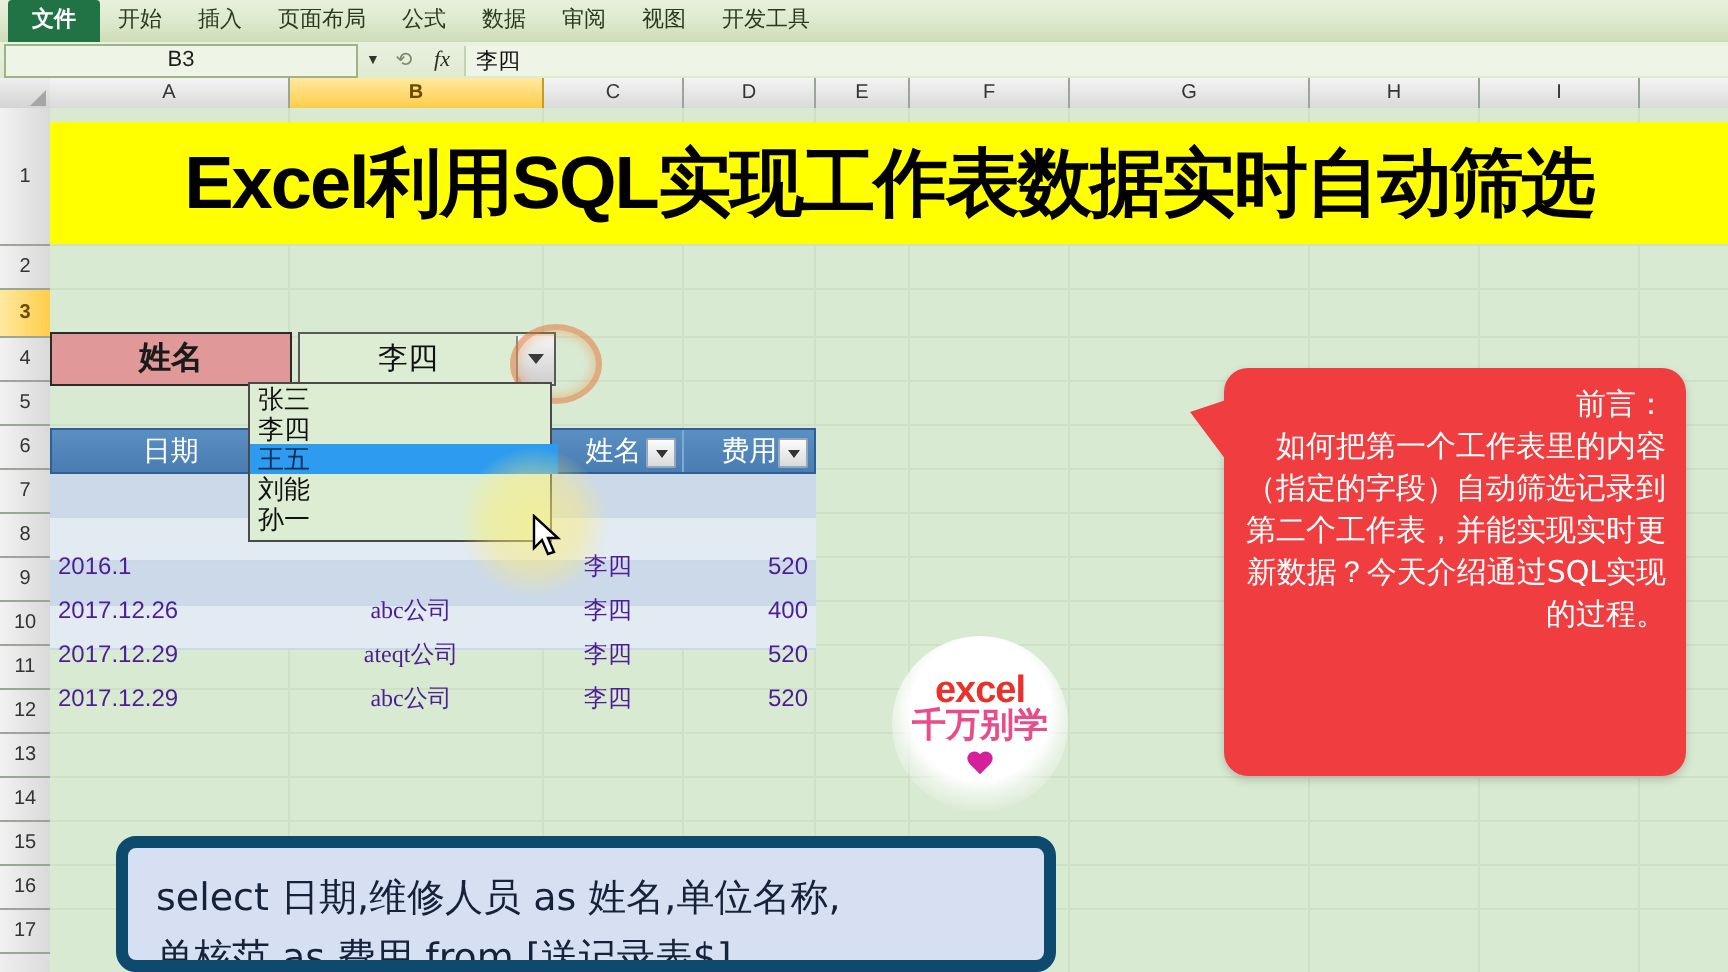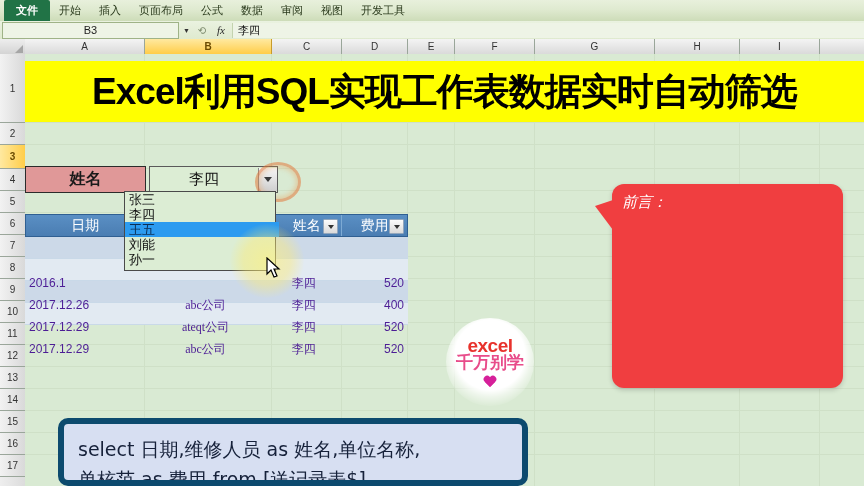--- a/index.html
+++ b/index.html
@@ -207,23 +207,22 @@
     background:#f03e40;border-radius:12px;
     box-shadow:0 2px 5px rgba(0,0,0,.18);
   }
   .callout .tail{
     position:absolute;left:-17px;top:16px;width:0;height:0;
     border-style:solid;border-width:6px 18px 24px 0;
     border-color:transparent #f03e40 transparent transparent;
   }
   .callout .ctext{
     padding:8px 10px 0 10px;
-    font-size:15px;line-height:21px;color:#ffffff;text-align:left;
+    font-size:15px;line-height:21px;color:#ffffff;text-align:right;
     font-family:"DejaVu Sans","Liberation Sans",sans-serif;
-    font-style:italic;
   }
   .callout .ctext .lead{display:block;}
 
   
   .wm{
     position:absolute;left:446px;top:318px;width:88px;height:88px;
     border-radius:50%;
     background:radial-gradient(circle at 50% 42%,#ffffff 0%,#ffffff 52%,rgba(255,255,255,.55) 62%,rgba(255,255,255,.12) 74%,rgba(255,255,255,0) 82%);
     display:flex;flex-direction:column;align-items:center;justify-content:center;
   }
@@ -418,20 +417,21 @@
         </svg>
       </div>
 
     </div>
   </div>
 
   <div class="callout">
     <div class="tail"></div>
     <div class="ctext">
       <span class="lead">前言：</span>
+      <span>如何把第一个工作表里的内容（指定的字段）自动筛选记录到第二个工作表，并能实现实时更新数据？今天介绍通过SQL实现的过程。</span>
     </div>
   </div>
 
   <div class="wm">
     <div class="w1">excel</div>
     <div class="w2">千万别学</div>
     <div class="heart"></div>
   </div>
 
   <div class="sqlbox">

